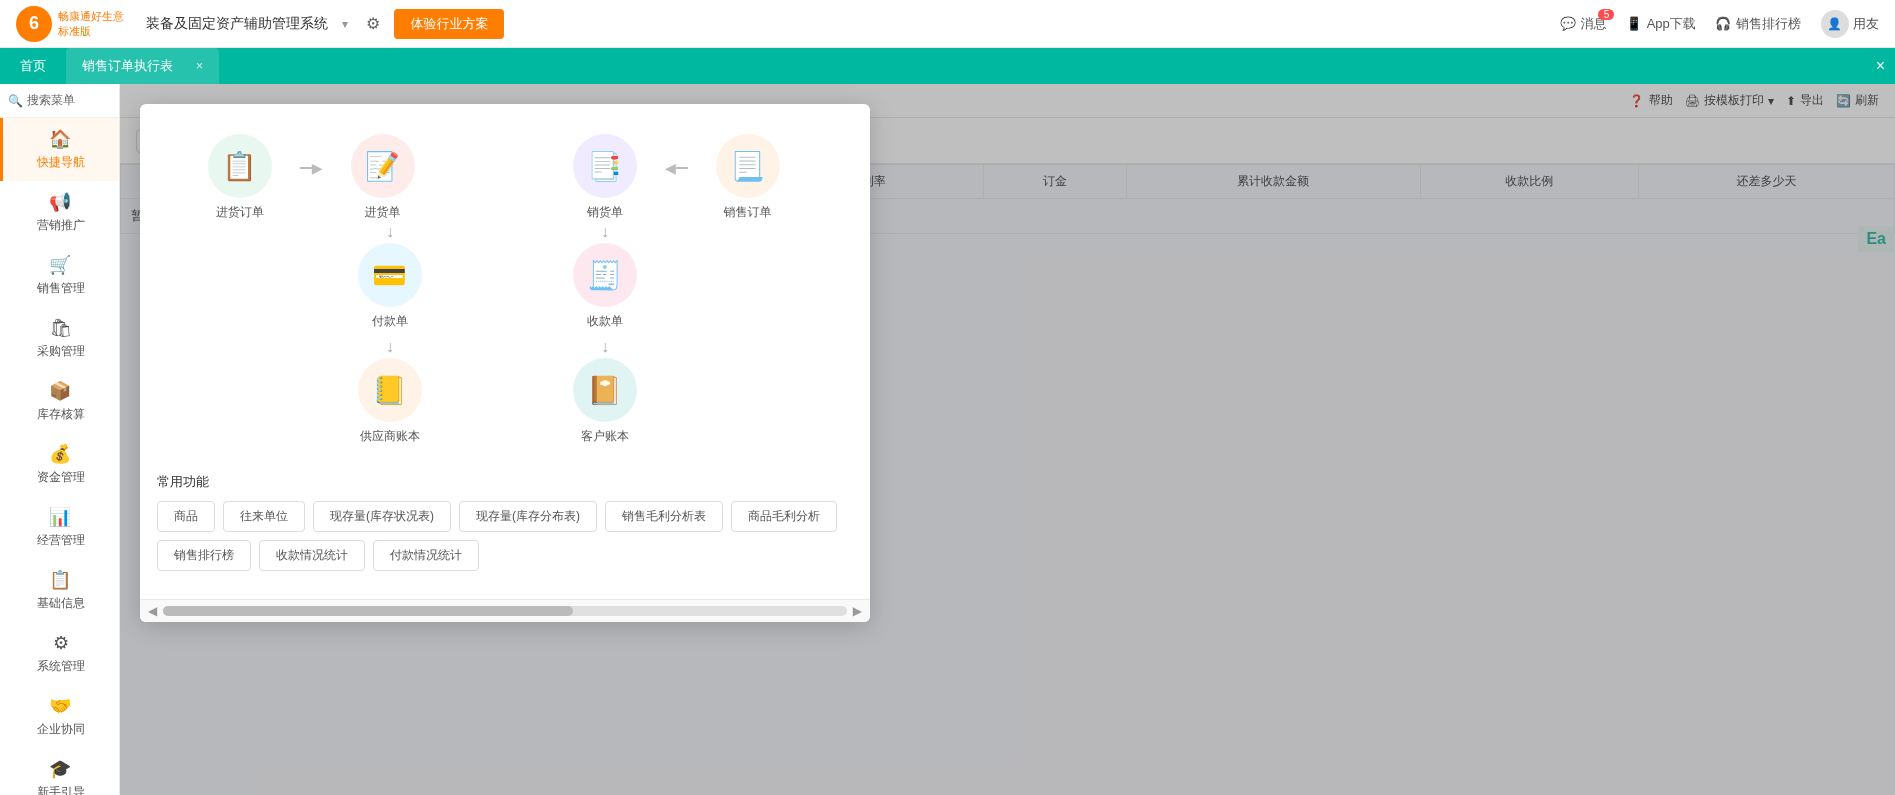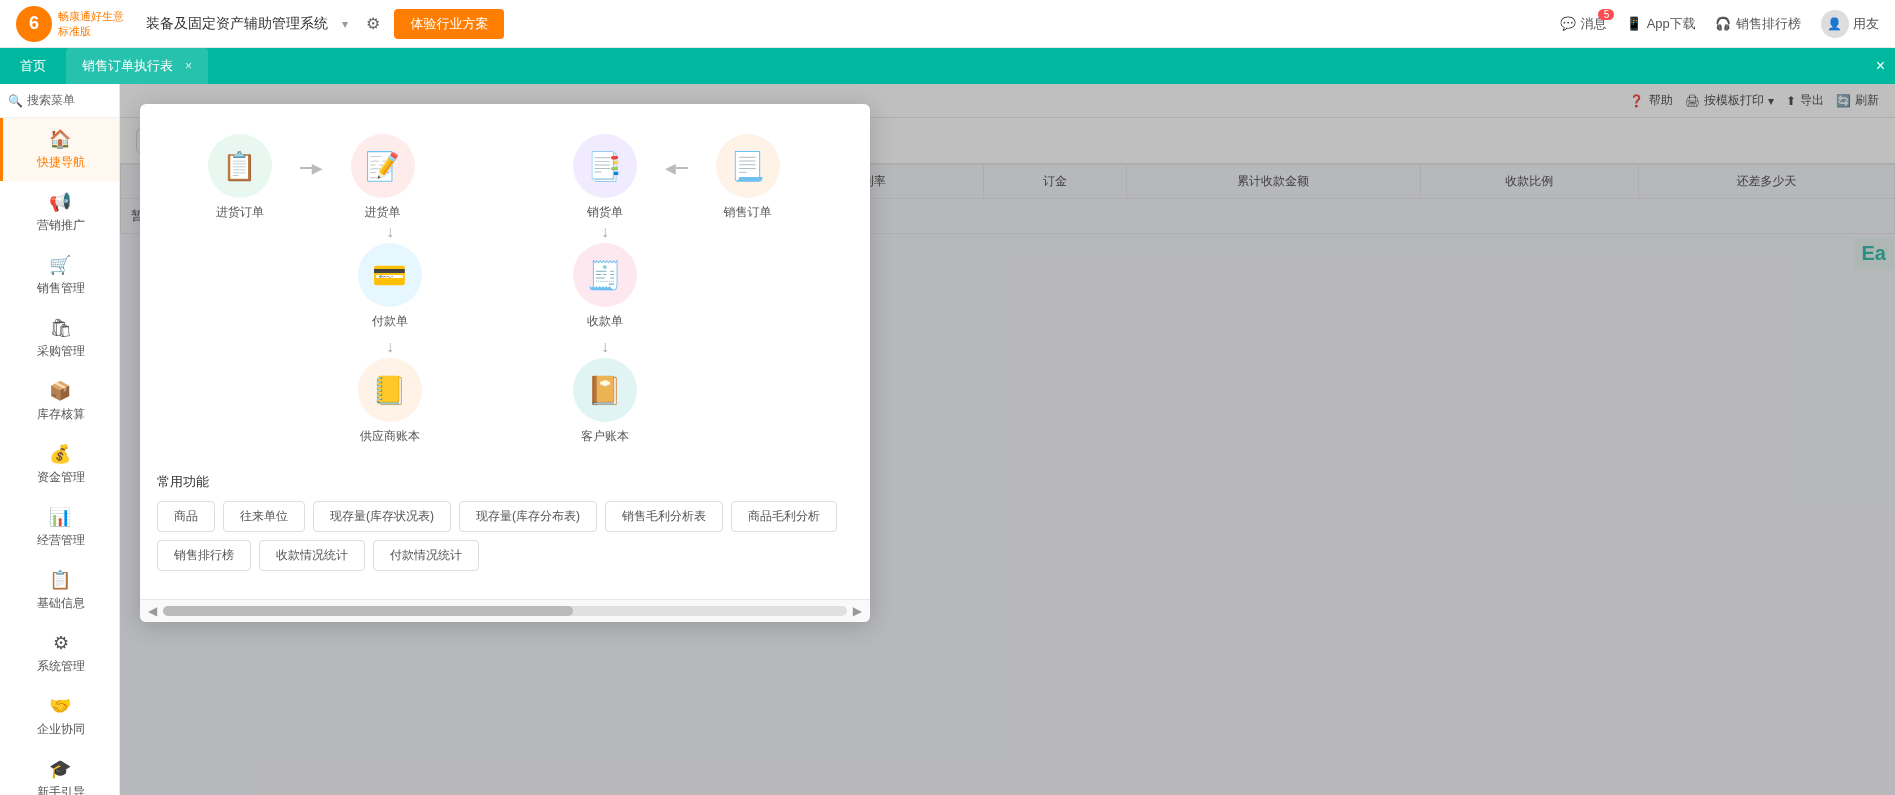--- a/index.html
+++ b/index.html
@@ -76,21 +76,21 @@
       display: flex; align-items: center;
       color: #fff; cursor: pointer; font-size: 13px;
       background: transparent;
     }
     .tab-item {
       height: 36px; padding: 0 16px;
       display: flex; align-items: center;
       color: #fff; cursor: pointer; font-size: 13px;
       background: rgba(255,255,255,0.15);
       border-radius: 4px 4px 0 0;
-      gap: 12px;
+      gap: 23px;
     }
     .tab-close { font-size: 12px; cursor: pointer; opacity: 0.8; }
     .tab-bar-close {
       margin-left: auto;
       margin-right: 10px;
       color: #fff; cursor: pointer; font-size: 16px;
     }
 
     
     .main-layout {
@@ -276,23 +276,23 @@
       background: #f9f9f9;
       border-top: 1px solid #e8e8e8;
     }
     .scroll-track {
       flex: 1; height: 10px; background: #e0e0e0; border-radius: 5px; margin: 0 6px;
     }
     .scroll-btn { color: #999; cursor: pointer; font-size: 12px; }
 
     
     .corner-label {
-      position: absolute; top: 154px; right: 1px;
+      position: absolute; top: 142px; right: 1px;
       background: #e8f5f0; color: #3abfb0;
-      padding: 4px 8px; font-size: 20px; font-weight: bold;
+      padding: 4px 8px; font-size: 16px; font-weight: bold;
       border-radius: 2px;
     }
 
     
     .table-wrapper { overflow-x: auto; }
   </style>
 </head>
 <body>
 
 <div class="top-header">

